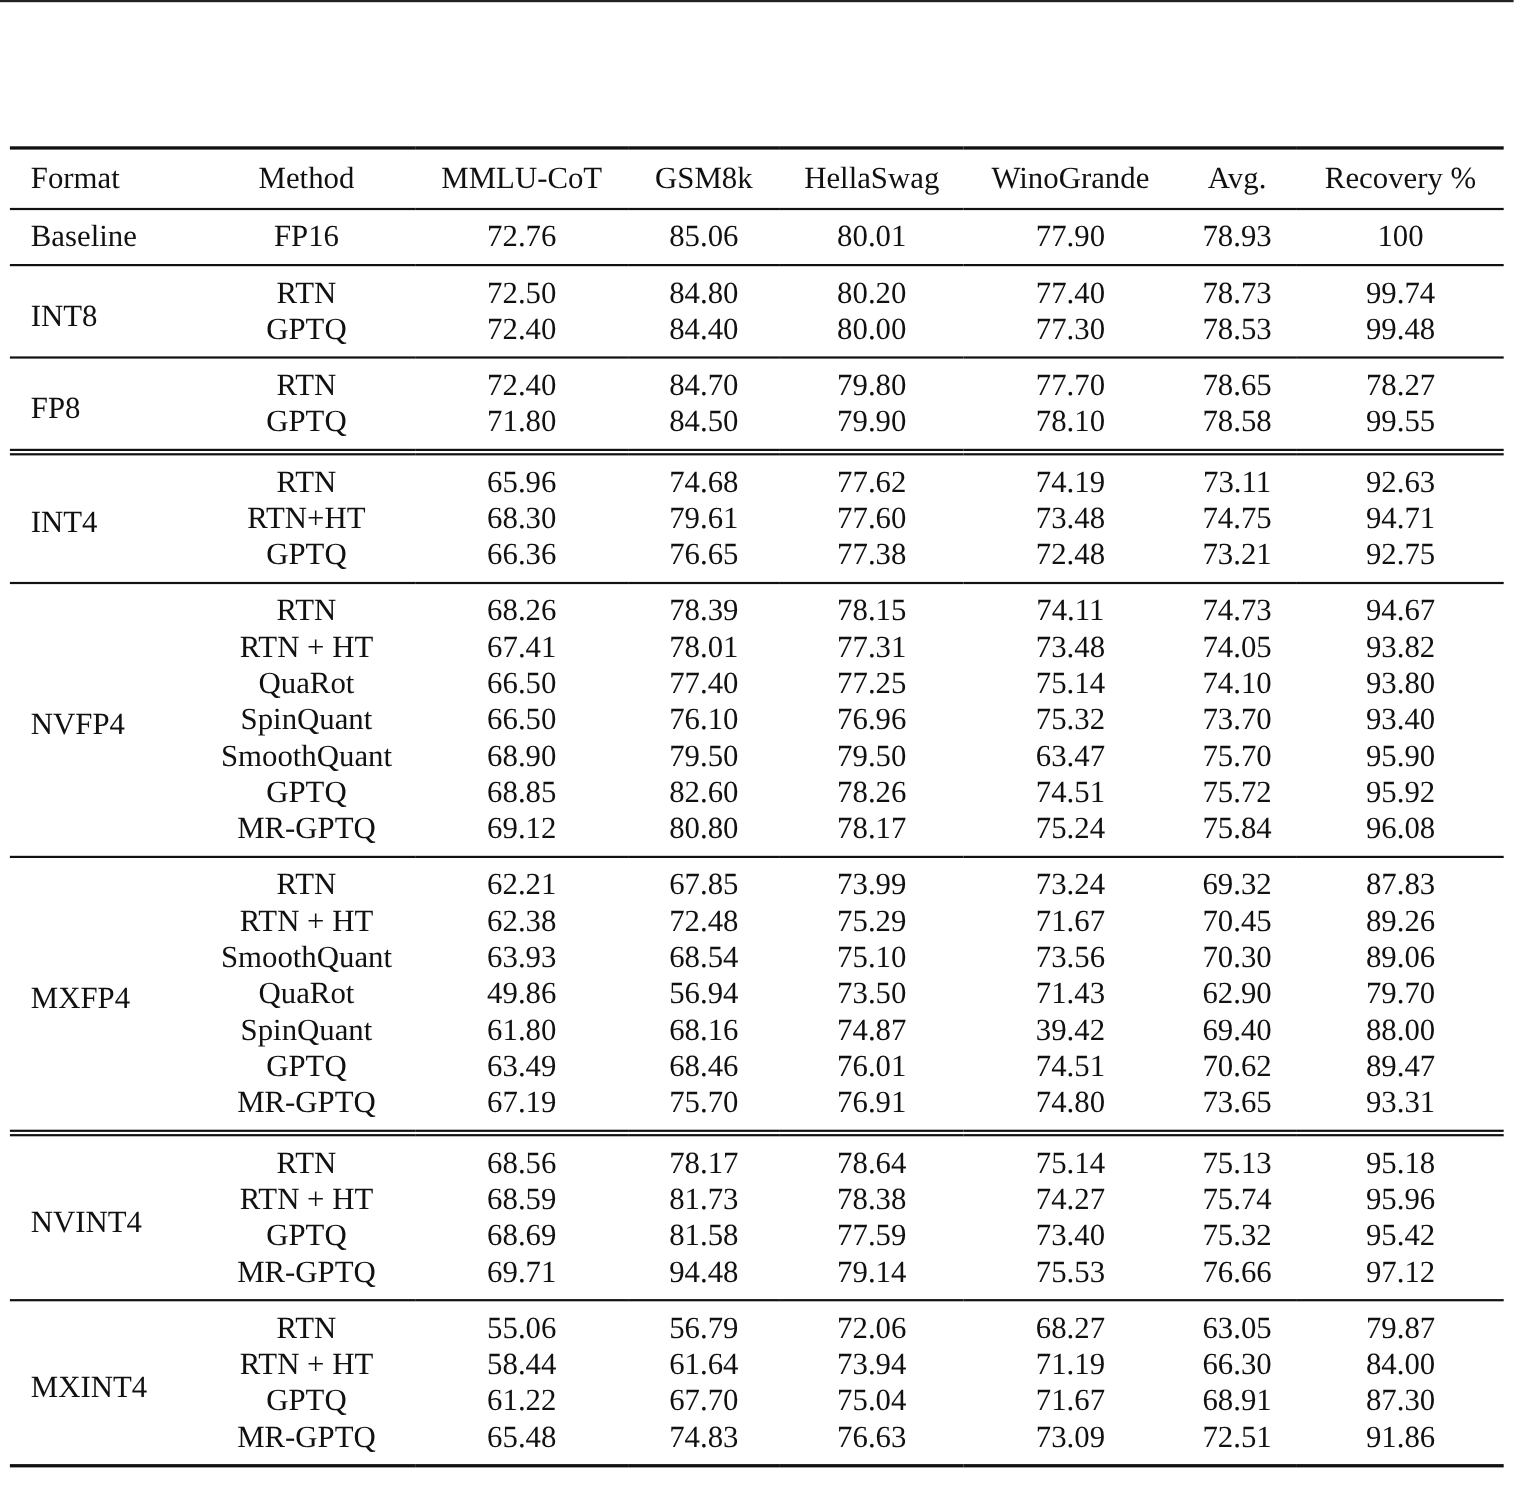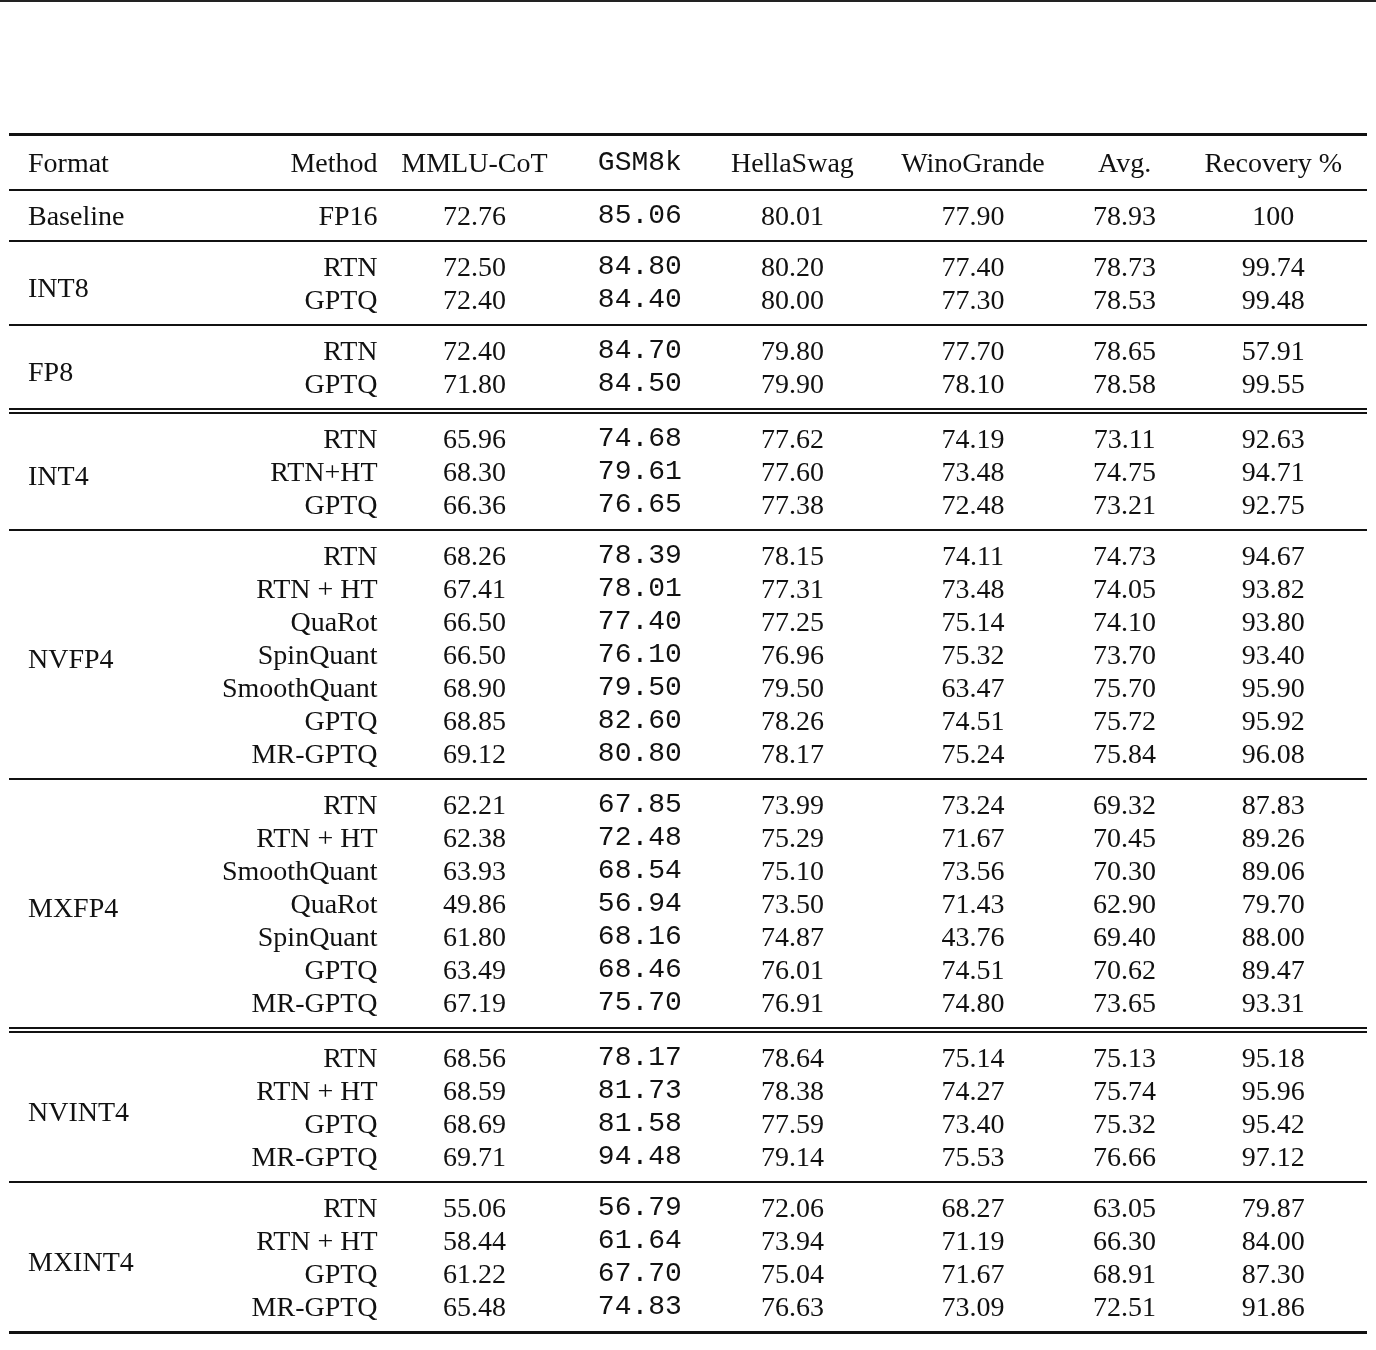--- a/index.html
+++ b/index.html
@@ -6,23 +6,23 @@
   body {
     width: 1376px; height: 1350px; position: relative; overflow: hidden;
     font-family: "Liberation Serif", "DejaVu Serif", serif;
     color: #111;
   }
   .top-rule { position: absolute; left: 0; top: 0; width: 1376px; height: 2px; background: #222; }
   .tbl-wrap { position: absolute; left: 9px; top: 133px; width: 1358px; }
   table { border-collapse: collapse; width: 100%; font-size: 28px; }
   td, th { padding: 0; font-weight: normal; white-space: nowrap; line-height: 33px; }
   .c-format { width: 154px; padding-left: 19px; text-align: left; }
-  .c-method { width: 200px; text-align: right; }
+  .c-method { width: 200px; text-align: center; }
   .c-num { text-align: center; }
-  .c1 { width: 196px; } .c2 { width: 140px; font-family: Liberation Mono, monospace; } .c3 { width: 170px; }
+  .c1 { width: 196px; } .c2 { width: 140px; } .c3 { width: 170px; }
   .c4 { width: 196px; } .c5 { width: 112px; } .c6 { width: 190px; }
   b, .bold { font-weight: normal; }
   thead tr.hdr th { padding-top: 10px; padding-bottom: 10px; }
   .rule-top { border-top: 3px solid #111; }
   .rule-mid { border-top: 2px solid #111; }
   .rule-dbl { border-top: 6px double #111; }
   .rule-bot { border-bottom: 3px solid #111; }
   tr.first td { padding-top: 8px; }
   tr.last td { padding-bottom: 8px; }
   tr.single td { padding-top: 8px; padding-bottom: 8px; }
@@ -78,21 +78,21 @@
           <td class="c-num c6 bold">99.48</td>
         </tr>
         <tr class="rule-mid first">
           <td class="c-format fmt-cell" rowspan="2">FP8</td>
           <td class="c-method">RTN</td>
           <td class="c-num c1">72.40</td>
           <td class="c-num c2">84.70</td>
           <td class="c-num c3">79.80</td>
           <td class="c-num c4">77.70</td>
           <td class="c-num c5 bold">78.65</td>
-          <td class="c-num c6 bold">57.91</td>
+          <td class="c-num c6 bold">78.27</td>
         </tr>
         <tr class="last">
           <td class="c-method">GPTQ</td>
           <td class="c-num c1">71.80</td>
           <td class="c-num c2">84.50</td>
           <td class="c-num c3">79.90</td>
           <td class="c-num c4">78.10</td>
           <td class="c-num c5 bold">78.58</td>
           <td class="c-num c6 bold">99.55</td>
         </tr>
@@ -223,21 +223,21 @@
           <td class="c-num c3">73.50</td>
           <td class="c-num c4">71.43</td>
           <td class="c-num c5">62.90</td>
           <td class="c-num c6">79.70</td>
         </tr>
         <tr class="">
           <td class="c-method">SpinQuant</td>
           <td class="c-num c1">61.80</td>
           <td class="c-num c2">68.16</td>
           <td class="c-num c3">74.87</td>
-          <td class="c-num c4">43.76</td>
+          <td class="c-num c4">39.42</td>
           <td class="c-num c5">69.40</td>
           <td class="c-num c6">88.00</td>
         </tr>
         <tr class="">
           <td class="c-method">GPTQ</td>
           <td class="c-num c1">63.49</td>
           <td class="c-num c2">68.46</td>
           <td class="c-num c3">76.01</td>
           <td class="c-num c4">74.51</td>
           <td class="c-num c5">70.62</td>

